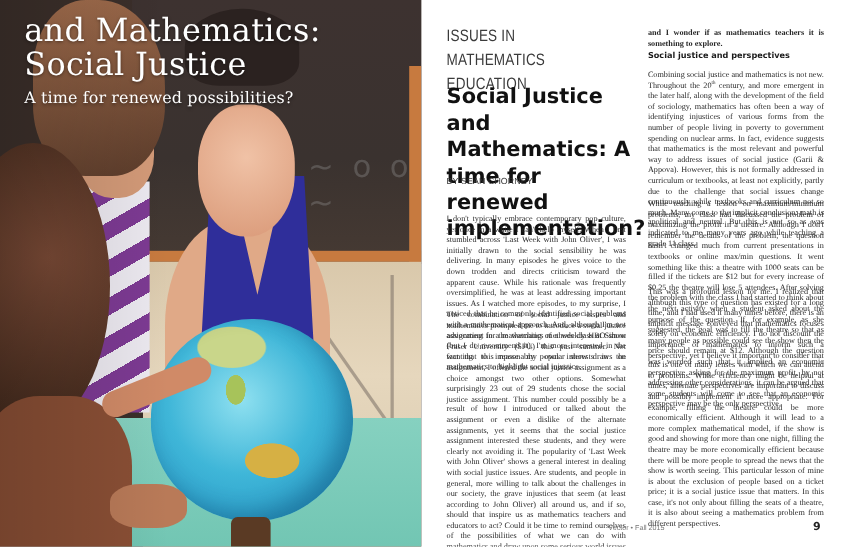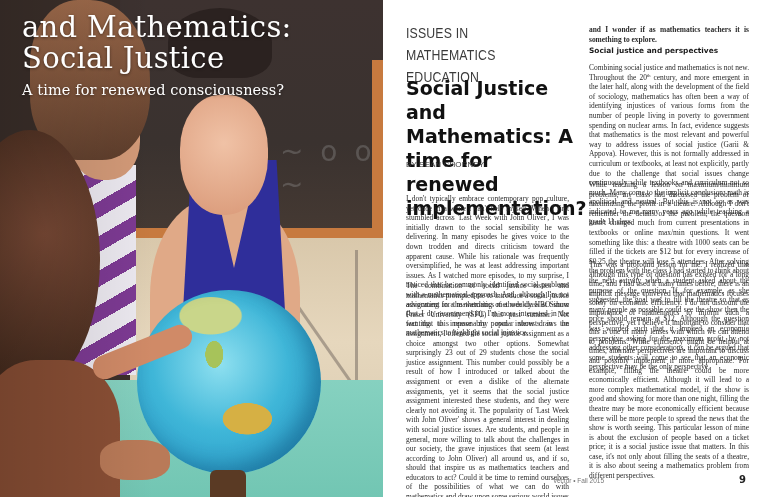--- a/index.html
+++ b/index.html
@@ -189,21 +189,21 @@
   <div class="front-head"></div>
   <div class="front-body"></div>
   <div class="pointing-hand"></div>
   <div class="hand"></div>
   <div class="shade"></div>
 </div>
 
 <div class="photo-title">
   <span class="t1">and Mathematics:</span>
   <span class="t1">Social Justice</span>
-  <span class="t2">A time for renewed consciousness?</span>
+  <span class="t2">A time for renewed possibilities?</span>
 </div>
 
 <div class="section-label">
   <div>ISSUES IN MATHEMATICS</div>
   <div>EDUCATION</div>
 </div>
 
 <h1 class="article-title">Social Justice and Mathematics: A time for renewed implementation?</h1>
 
 <div class="byline">BY SEAN CHORNEY</div>

